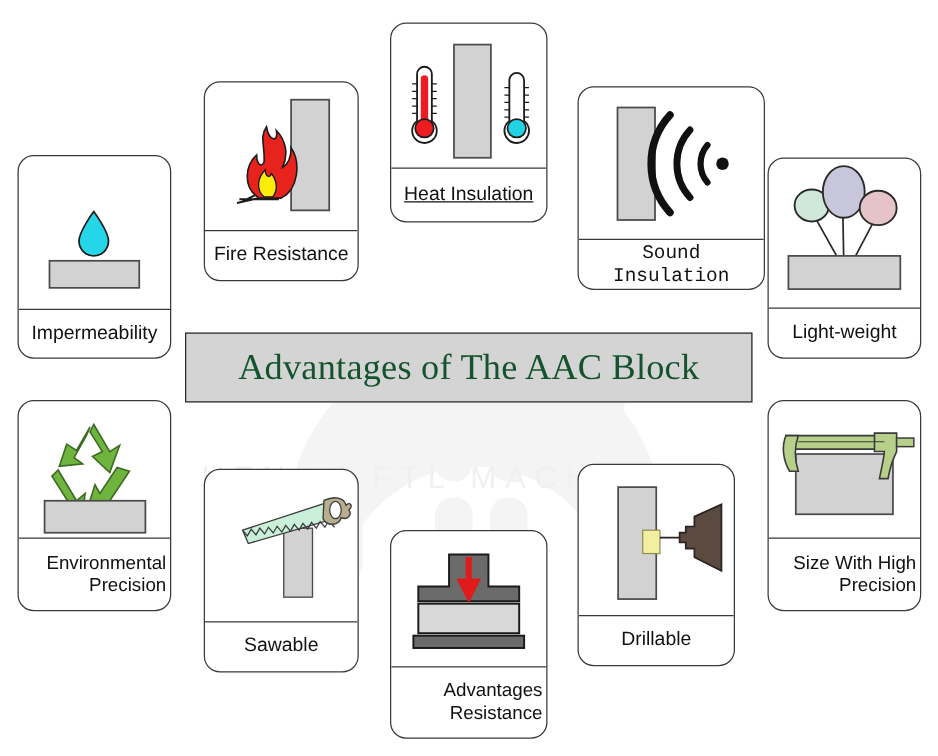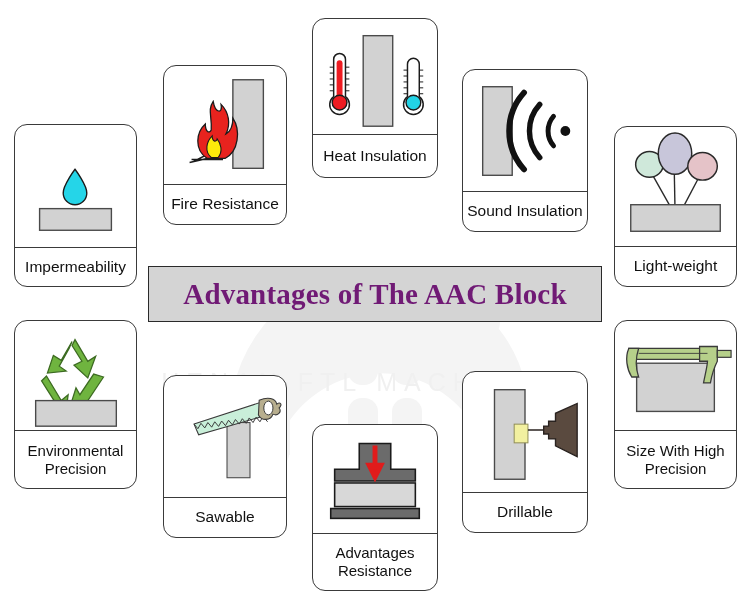--- a/index.html
+++ b/index.html
@@ -65,44 +65,43 @@
     box-sizing: border-box;
     display: flex;
     align-items: center;
     justify-content: center;
     text-align: center;
     font-size: 15.5px;
     color: #111111;
     line-height: 1.18;
     padding: 2px 3px;
   }
-  .card-label.two-line { font-size: 15px; }
+  .card-label.two-line { font-size: 15px; align-items: flex-end; }
 
   
   #banner {
     position: absolute;
     left: 148px;
     top: 266px;
     width: 454px;
     height: 56px;
     background: #d4d4d4;
     border: 1.6px solid #2a2a2a;
     box-sizing: border-box;
     display: flex;
     align-items: center;
     justify-content: center;
     z-index: 4;
   }
   #banner-text {
     font-family: "Liberation Serif", serif;
     font-size: 29px;
-    color: #701a75;
+    color: #14532d;
     letter-spacing: 0.2px;
     white-space: nowrap;
-    font-weight: bold;
   }
 
   svg { display: block; overflow: visible; }
 </style>
 </head>
 <body>
 
 <div id="stage">
 
   <svg id="watermark" viewBox="0 0 750 605">
@@ -155,24 +154,24 @@
 
       <g>
         <path d="M96 45 a6 6 0 0 1 12 0 L108 78 a10 10 0 1 1 -12 0 Z" fill="#ffffff" stroke="#1b1b1b" stroke-width="1.5"></path>
         <circle cx="102" cy="84" r="7.5" fill="#22d3e6" stroke="#1b1b1b" stroke-width="1.4"></circle>
         <g stroke="#1b1b1b" stroke-width="1">
           <path d="M108 51 h4 M108 57 h4 M108 63 h4 M108 69 h4 M108 75 h4"></path>
           <path d="M92 51 h4 M92 57 h4 M92 63 h4 M92 69 h4 M92 75 h4"></path>
         </g>
       </g>
     </svg>
-    <div class="card-label" style="height:43px;">Heat Insulation</div>
-  </div>
-
-  <div class="card" style="left:462px; top:69px; width:126px; height:163px;">
+    <div class="card-label" style="height:43px;text-decoration:underline;">Heat Insulation</div>
+  </div>
+
+  <div class="card" style="left:462px; top:69px; width:150px; height:163px;font-family:Liberation Mono, monospace;">
     <svg class="card-art" viewBox="0 0 126 123" style="height:123px;">
       <rect x="20" y="16" width="30" height="90" fill="#d2d2d2" stroke="#4a4a4a" stroke-width="1.4"></rect>
       <g fill="none" stroke="#111111" stroke-linecap="round">
         <path d="M62 22 A58 58 0 0 0 62 100" stroke-width="6"></path>
         <path d="M78 34 A40 40 0 0 0 78 88" stroke-width="5.5"></path>
         <path d="M92 46 A23 23 0 0 0 92 76" stroke-width="5"></path>
       </g>
       <circle cx="104" cy="61" r="5" fill="#111111"></circle>
     </svg>
     <div class="card-label" style="height:40px;">Sound Insulation</div>

